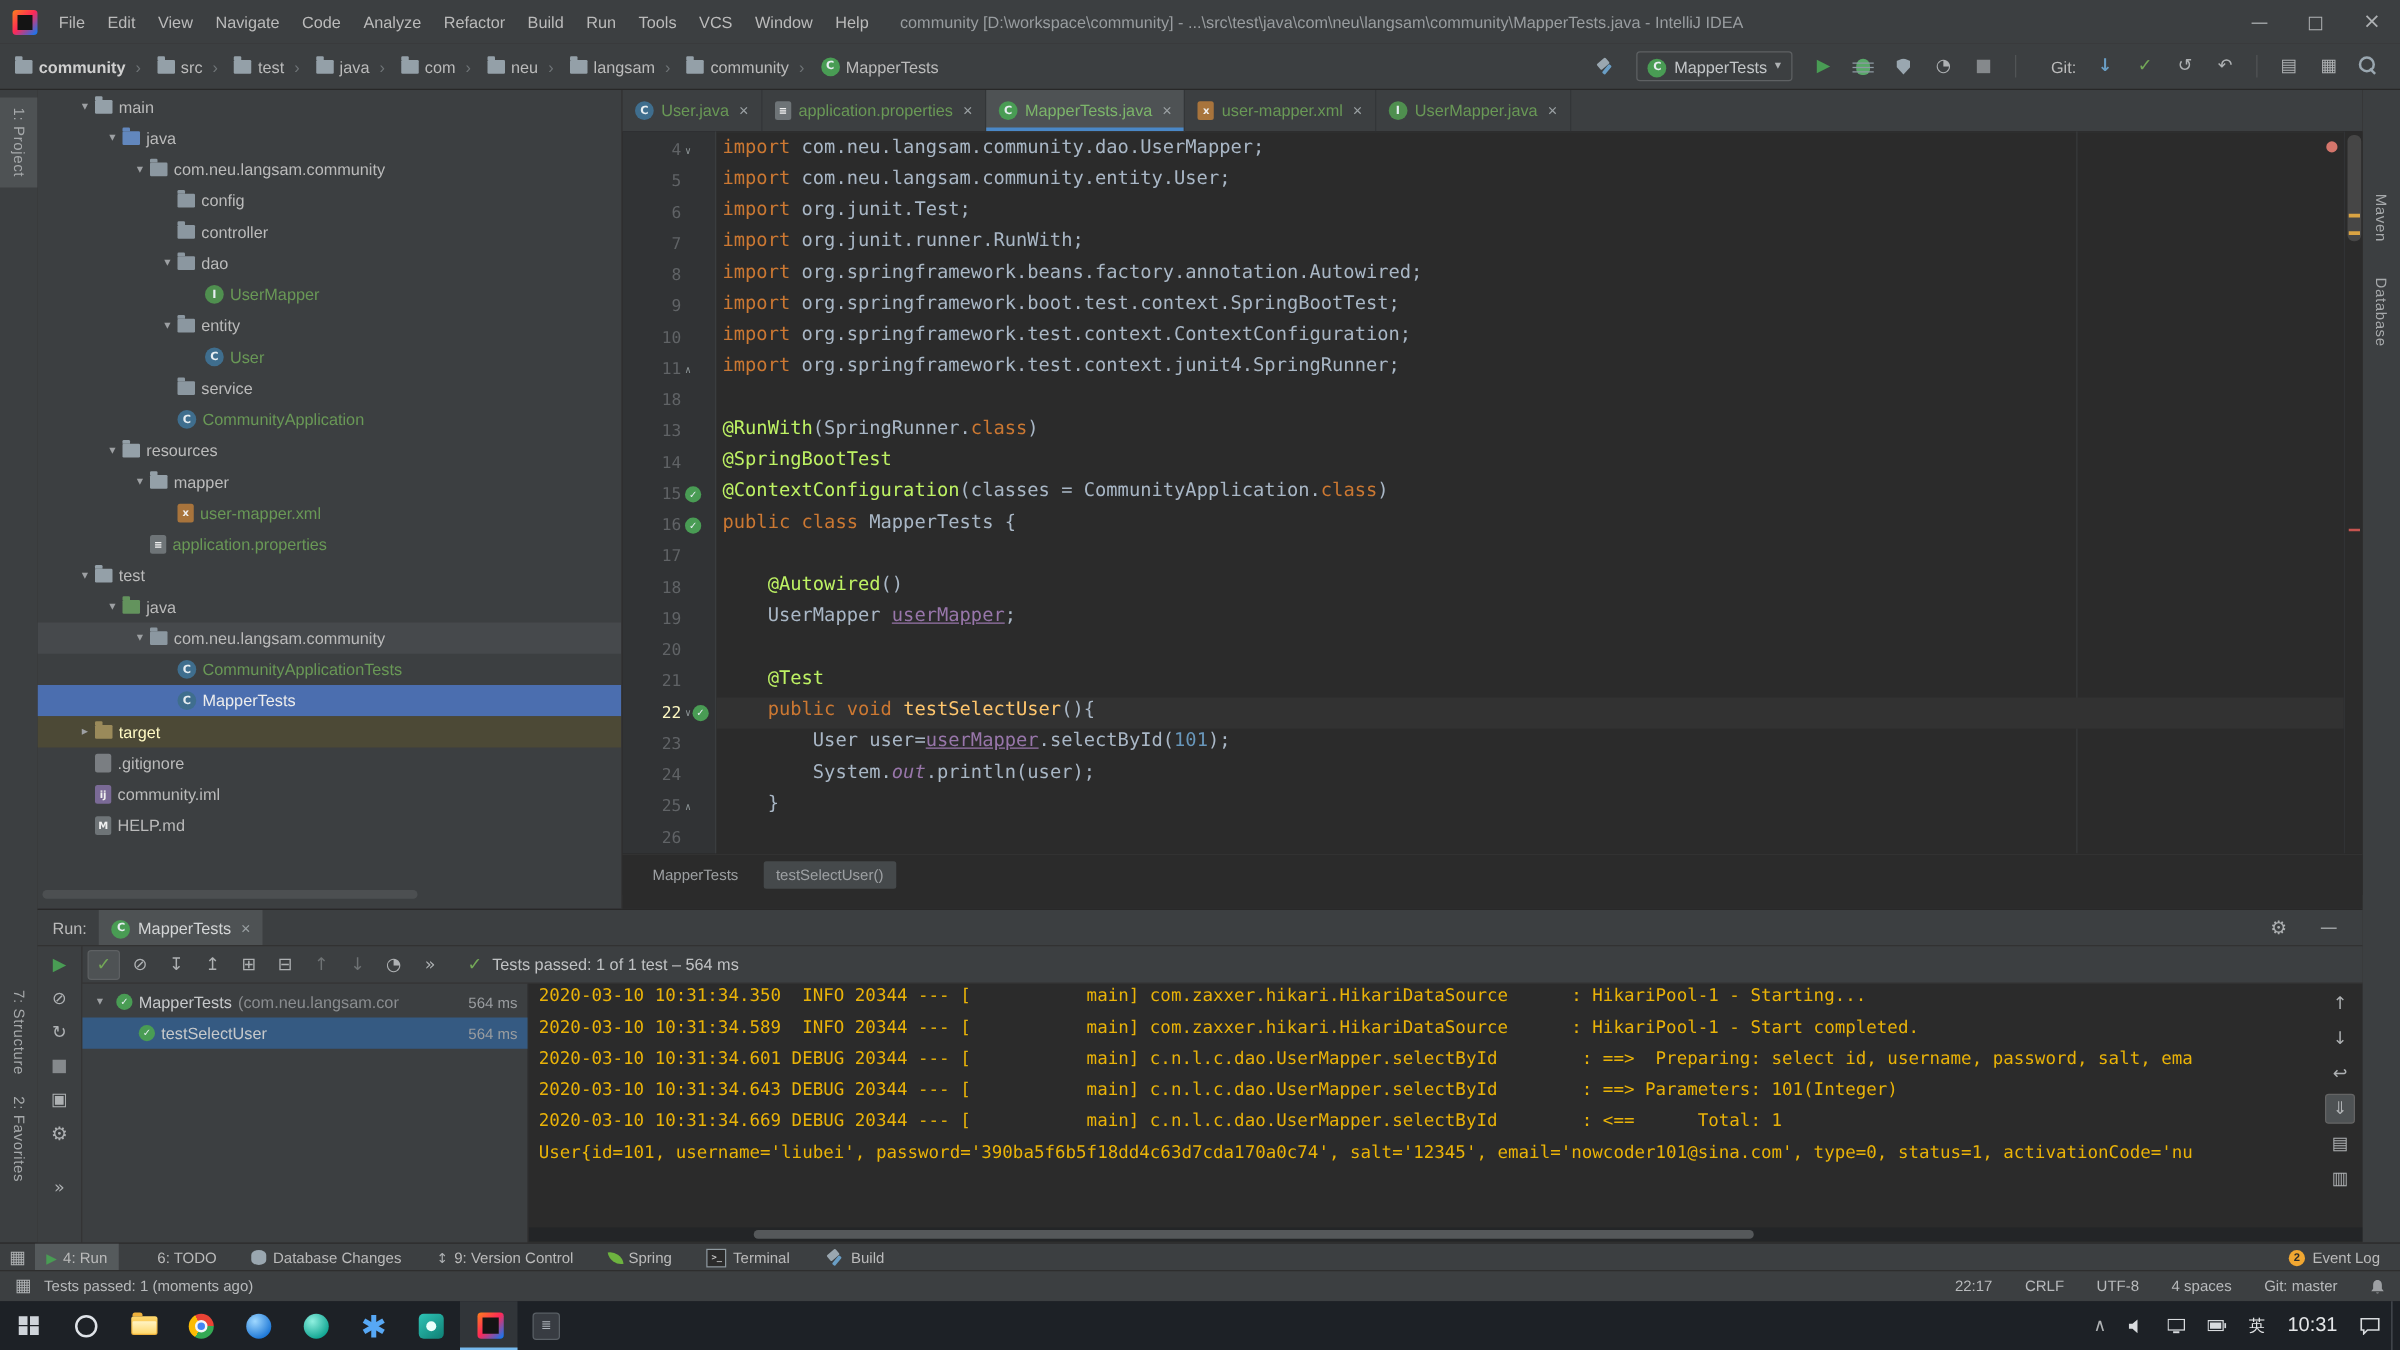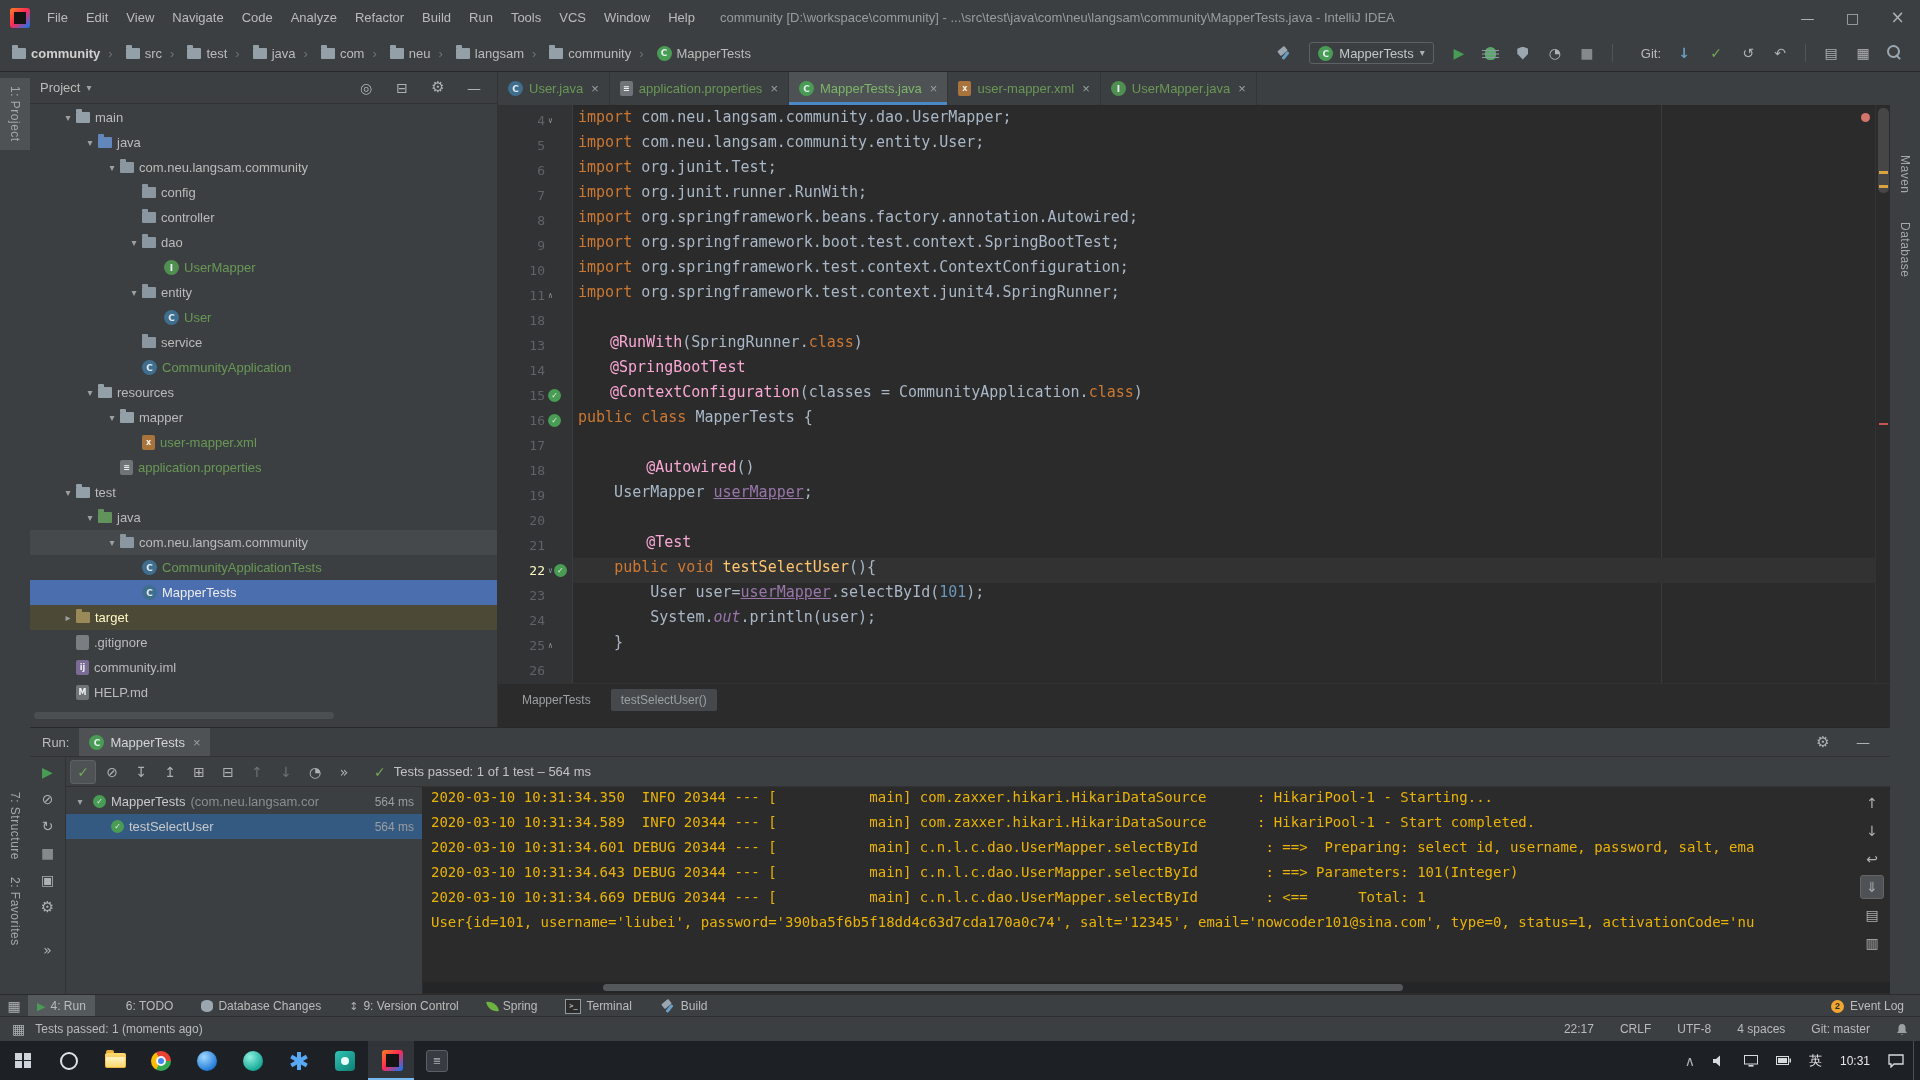--- a/index.html
+++ b/index.html
@@ -68,21 +68,21 @@
   .gl{height:25px;display:flex;align-items:center;font:13px "DejaVu Sans Mono","Liberation Mono",monospace;color:#606366;}
   .gl .lnum{flex:1;text-align:right;}
   .gl .gcell{width:27px;display:flex;align-items:center;justify-content:flex-start;gap:1px;padding-left:3px;box-sizing:border-box;}
   .gl.cur .lnum{color:#fef9c3;}
   .fold{font-size:8px;color:#8c9496;}
   #code-lines{position:absolute;left:75px;top:0;right:0;bottom:0;padding-top:3px;}
   .cl{height:25px;line-height:25px;white-space:pre;font:15px "DejaVu Sans Mono","Liberation Mono",monospace;color:#a9b7c6;padding-left:5px;}
   .cl.current{background:#323232;}
   .sg-kw{color:#cc7832;}
   .sg-pl{color:#a9b7c6;}
-  .sg-an{color:#f9a8d4;margin-left:32px;}
+  .sg-an{color:#bef264;}
   .sg-fd{color:#9876aa;text-decoration:underline;}
   .sg-fi{color:#9876aa;font-style:italic;}
   .sg-nu{color:#6897bb;}
   .sg-mt{color:#ffc66d;}
   .guide{position:absolute;top:0;bottom:0;left:1163px;width:1px;background:#393b3d;}
   .estripe{position:absolute;right:0;top:0;bottom:0;width:14px;background:#2b2b2b;border-left:1px solid #313335;}
   .ethumb{position:absolute;right:1px;top:3px;width:11px;height:85px;border-radius:5px;background:rgba(170,170,170,.22);}
   .emark{position:absolute;right:2px;width:9px;height:3px;}
   .inspect-dot{position:absolute;top:8px;right:20px;width:9px;height:9px;border-radius:50%;background:#d4756b;}
   #editor-crumbs{position:absolute;left:0;right:0;top:611px;height:32px;background:#2b2b2b;border-top:1px solid #323232;
@@ -153,21 +153,21 @@
   .tb-ast{position:relative;width:18px;height:18px;background:linear-gradient(#57a8f5,#57a8f5) center/4px 18px no-repeat;}
   .tb-ast::before,.tb-ast::after{content:"";position:absolute;inset:0;background:linear-gradient(#57a8f5,#57a8f5) center/4px 18px no-repeat;}
   .tb-ast::before{transform:rotate(60deg);} .tb-ast::after{transform:rotate(120deg);}
   .tb-sq{width:20px;height:20px;border-radius:4px;position:relative;background:linear-gradient(140deg,#2ec4b6,#0f7f74);}
   .tb-sq::after{content:"";position:absolute;inset:6px;border-radius:50%;background:#eafffb;}
   .ij-small{width:21px;height:21px;}
   .tb-dark{width:20px;height:20px;border-radius:3px;background:#383c42;border:1px solid #5a6066;color:#aeb4bb;
            font:10px "DejaVu Sans",sans-serif;display:flex;align-items:center;justify-content:center;}
   .tray{margin-left:auto;display:flex;align-items:center;height:100%;color:#e4e6e8;}
   .tray-item{padding:0 9px;display:flex;align-items:center;height:100%;}
-  .tray .time{font-size:12px;}
+  .tray .time{font-size:16px;}
   .tray .lang{font-size:13px;}
   .desk-sliver{width:6px;height:100%;border-left:1px solid #4a4f55;}
   
   .gi{display:inline-flex;align-items:center;justify-content:center;font-family:"DejaVu Sans",sans-serif;font-size:14px;color:#aeb1b3;line-height:1;}
   .i-minimize::before{content:"—";} .i-maximize::before{content:"□";} .i-close::before{content:"×";font-size:17px;}
   .i-run::before{content:"▶";color:#499c54;} .i-rerun::before{content:"▶";color:#499c54;}
   .i-stop::before,.i-stop2::before{content:"■";color:#85898c;}
   .i-profiler::before{content:"◔";}
   .i-vcs-update::before{content:"↓";color:#6a9ec5;font-weight:bold;}
   .i-vcs-commit::before{content:"✓";color:#73a757;font-weight:bold;}
@@ -354,38 +354,20 @@
   <div id="stripe-right">
       <div class="sbtn" style="top: 75px;">
         <span class="vtext">Maven</span>
       </div>
       <div class="sbtn" style="top: 142px;">
         <span class="vtext">Database</span>
       </div>
     </div>
 
   <div id="project-panel">
-    <div class="project-header">
-      <span>Project</span>
-      <span class="ph-caret gi i-dropdown"></span>
-      <span class="ph-actions" id="project-actions">
-          <span class="nbtn">
-            <span class="gi i-locate"></span>
-          </span>
-          <span class="nbtn">
-            <span class="gi i-collapse-all"></span>
-          </span>
-          <span class="nbtn">
-            <span class="gi i-settings"></span>
-          </span>
-          <span class="nbtn">
-            <span class="gi i-hide"></span>
-          </span>
-        </span>
-    </div>
     <div id="project-tree">
         <div class="trow" style="padding-left: 30px;">
           <span class="tarrow">▾</span>
           <span class="icn-folder"></span>
           <span class="tlabel">main</span>
         </div>
         <div class="trow" style="padding-left: 52px;">
           <span class="tarrow">▾</span>
           <span class="icn-folder f-src"></span>
           <span class="tlabel">java</span>

